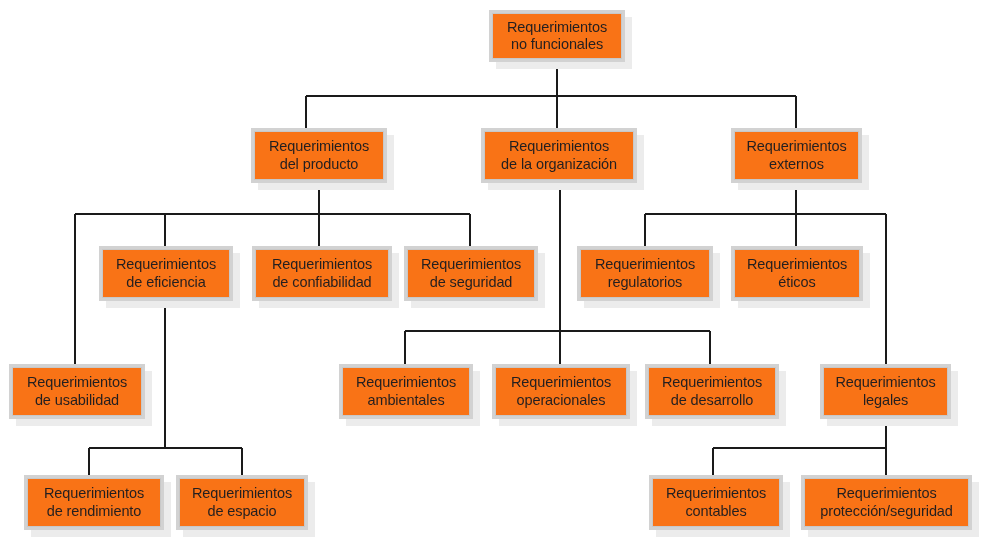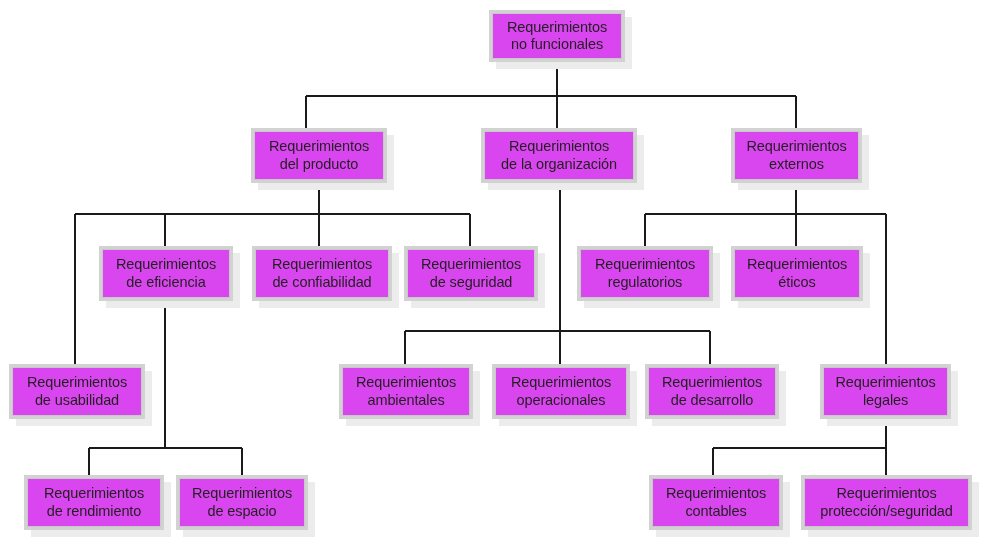--- a/index.html
+++ b/index.html
@@ -21,21 +21,21 @@
   #connectors {
     position: absolute;
     left: 0;
     top: 0;
     width: 989px;
     height: 551px;
   }
   .node {
     position: absolute;
     box-sizing: border-box;
-    background: #d946ef;
+    background: #f97316;
     border: 3px solid #d2d2d2;
     outline: 1px solid #c8c8c8;
     outline-offset: -4px;
     display: flex;
     align-items: center;
     justify-content: center;
     text-align: center;
     color: #231f20;
     font-size: 14.5px;
     line-height: 1.18;

